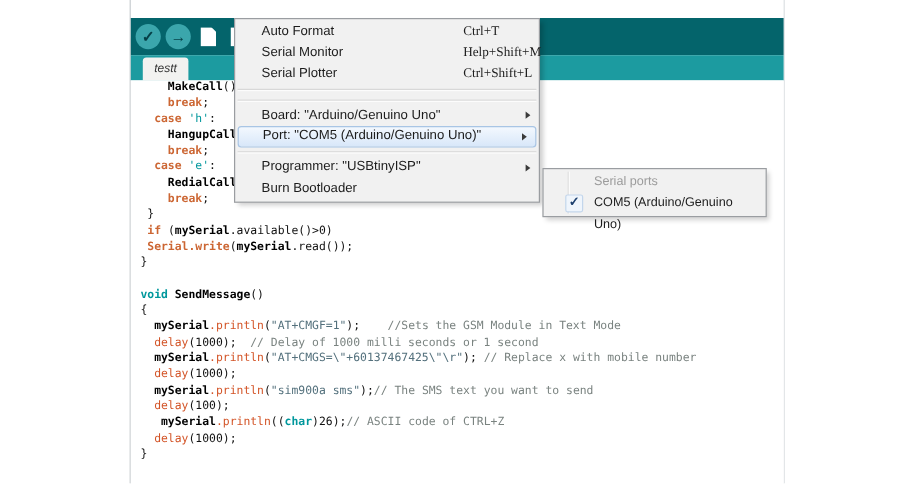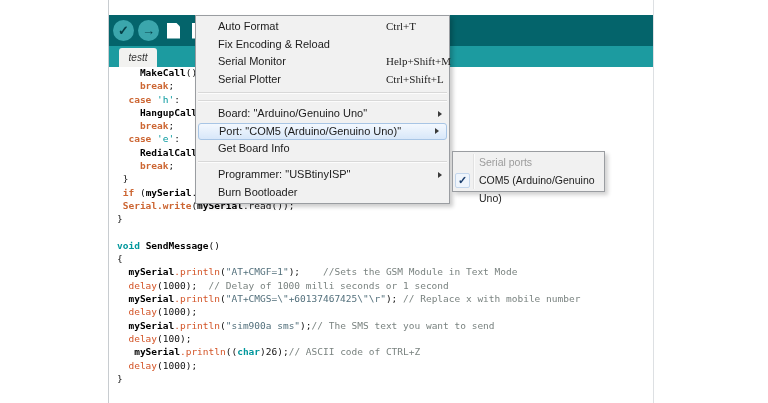--- a/index.html
+++ b/index.html
@@ -58,22 +58,22 @@
                   background:linear-gradient(#F3F8FE,#D8E7F9); }
   .menu-shortcut { position:absolute; left:190px; top:0;font-family:Liberation Serif, serif; }
   .submenu-arrow { position:absolute; right:7px; top:50%; transform:translateY(-50%);
                    width:0; height:0; border-left:4px solid #3A3A3A;
                    border-top:3.5px solid transparent; border-bottom:3.5px solid transparent; }
   .menu-sep { height:8.5px; position:relative; }
   .menu-sep::after { content:""; position:absolute; left:2px; right:2px; top:3.5px;
                      border-top:1px solid #D8D8D8; border-bottom:1px solid #FCFCFC; }
 
   
-  .sub-panel { position:absolute; left:452px; top:151px; width:153px;
-               background:#F1F1F1; border:1px solid #9A9DA1; padding:2px 0;
+  .sub-panel { position:absolute; left:452px; top:140px; width:187px;
+               background:#F1F1F1; border:1px solid #9A9DA1; padding:2px 16px;
                box-shadow:3px 3px 4px rgba(0,0,0,0.18); z-index:11; font-size:10.5px; }
   .sub-panel::before { content:""; position:absolute; left:20px; top:2px; bottom:2px;
                border-left:1px solid #E2E2E2; border-right:1px solid #FBFBFB; }
   .sub-header { height:17px; line-height:17px; padding-left:26px; color:#9C9C9C; }
   .sub-item { position:relative; height:18px; line-height:18px; padding-left:26px; color:#1C1C1C; }
   .sub-check { position:absolute; left:2px; top:1.5px; width:15px; height:15px;
                display:flex; align-items:center; justify-content:center;
                border:1px solid #C3D6EC; background:#EFF5FC; border-radius:2px;
                color:#1C3F6E; font-size:11px; font-weight:bold; }
 </style>
@@ -134,28 +134,26 @@
 <span><span class="tk-p">  </span><span class="tk-f">delay</span><span class="tk-p">(100);</span></span>
 <span><span class="tk-p">   </span><span class="tk-b">mySerial</span><span class="tk-f">.println</span><span class="tk-p">((</span><span class="tk-k">char</span><span class="tk-p">)26);</span><span class="tk-c">// ASCII code of CTRL+Z</span></span>
 <span><span class="tk-p">  </span><span class="tk-f">delay</span><span class="tk-p">(1000);</span></span>
 <span><span class="tk-p">}</span></span>
 </pre>
     </div>
   </div>
 
   <div class="menu-panel" id="tools-menu">
       <div class="menu-item"><span>Auto Format</span><span class="menu-shortcut">Ctrl+T</span></div>
-      <div class="menu-item"><span>Fix Encoding &amp; Reload</span></div>
       <div class="menu-item"><span>Serial Monitor</span><span class="menu-shortcut">Help+Shift+M</span></div>
       <div class="menu-item"><span>Serial Plotter</span><span class="menu-shortcut">Ctrl+Shift+L</span></div>
       <div class="menu-sep"></div>
       <div class="menu-sep"></div>
       <div class="menu-item"><span>Board: "Arduino/Genuino Uno"</span><span class="submenu-arrow"></span></div>
       <div class="menu-item hl"><span>Port: "COM5 (Arduino/Genuino Uno)"</span><span class="submenu-arrow"></span></div>
-      <div class="menu-item"><span>Get Board Info</span></div>
       <div class="menu-sep"></div>
       <div class="menu-item"><span>Programmer: "USBtinyISP"</span><span class="submenu-arrow"></span></div>
       <div class="menu-item"><span>Burn Bootloader</span></div>
     </div>
 
   <div class="sub-panel" id="port-submenu">
     <div class="sub-header">Serial ports</div>
   <div class="sub-item"><span class="sub-check">✓</span><span>COM5 (Arduino/Genuino Uno)</span></div>
     </div>
 </div>

